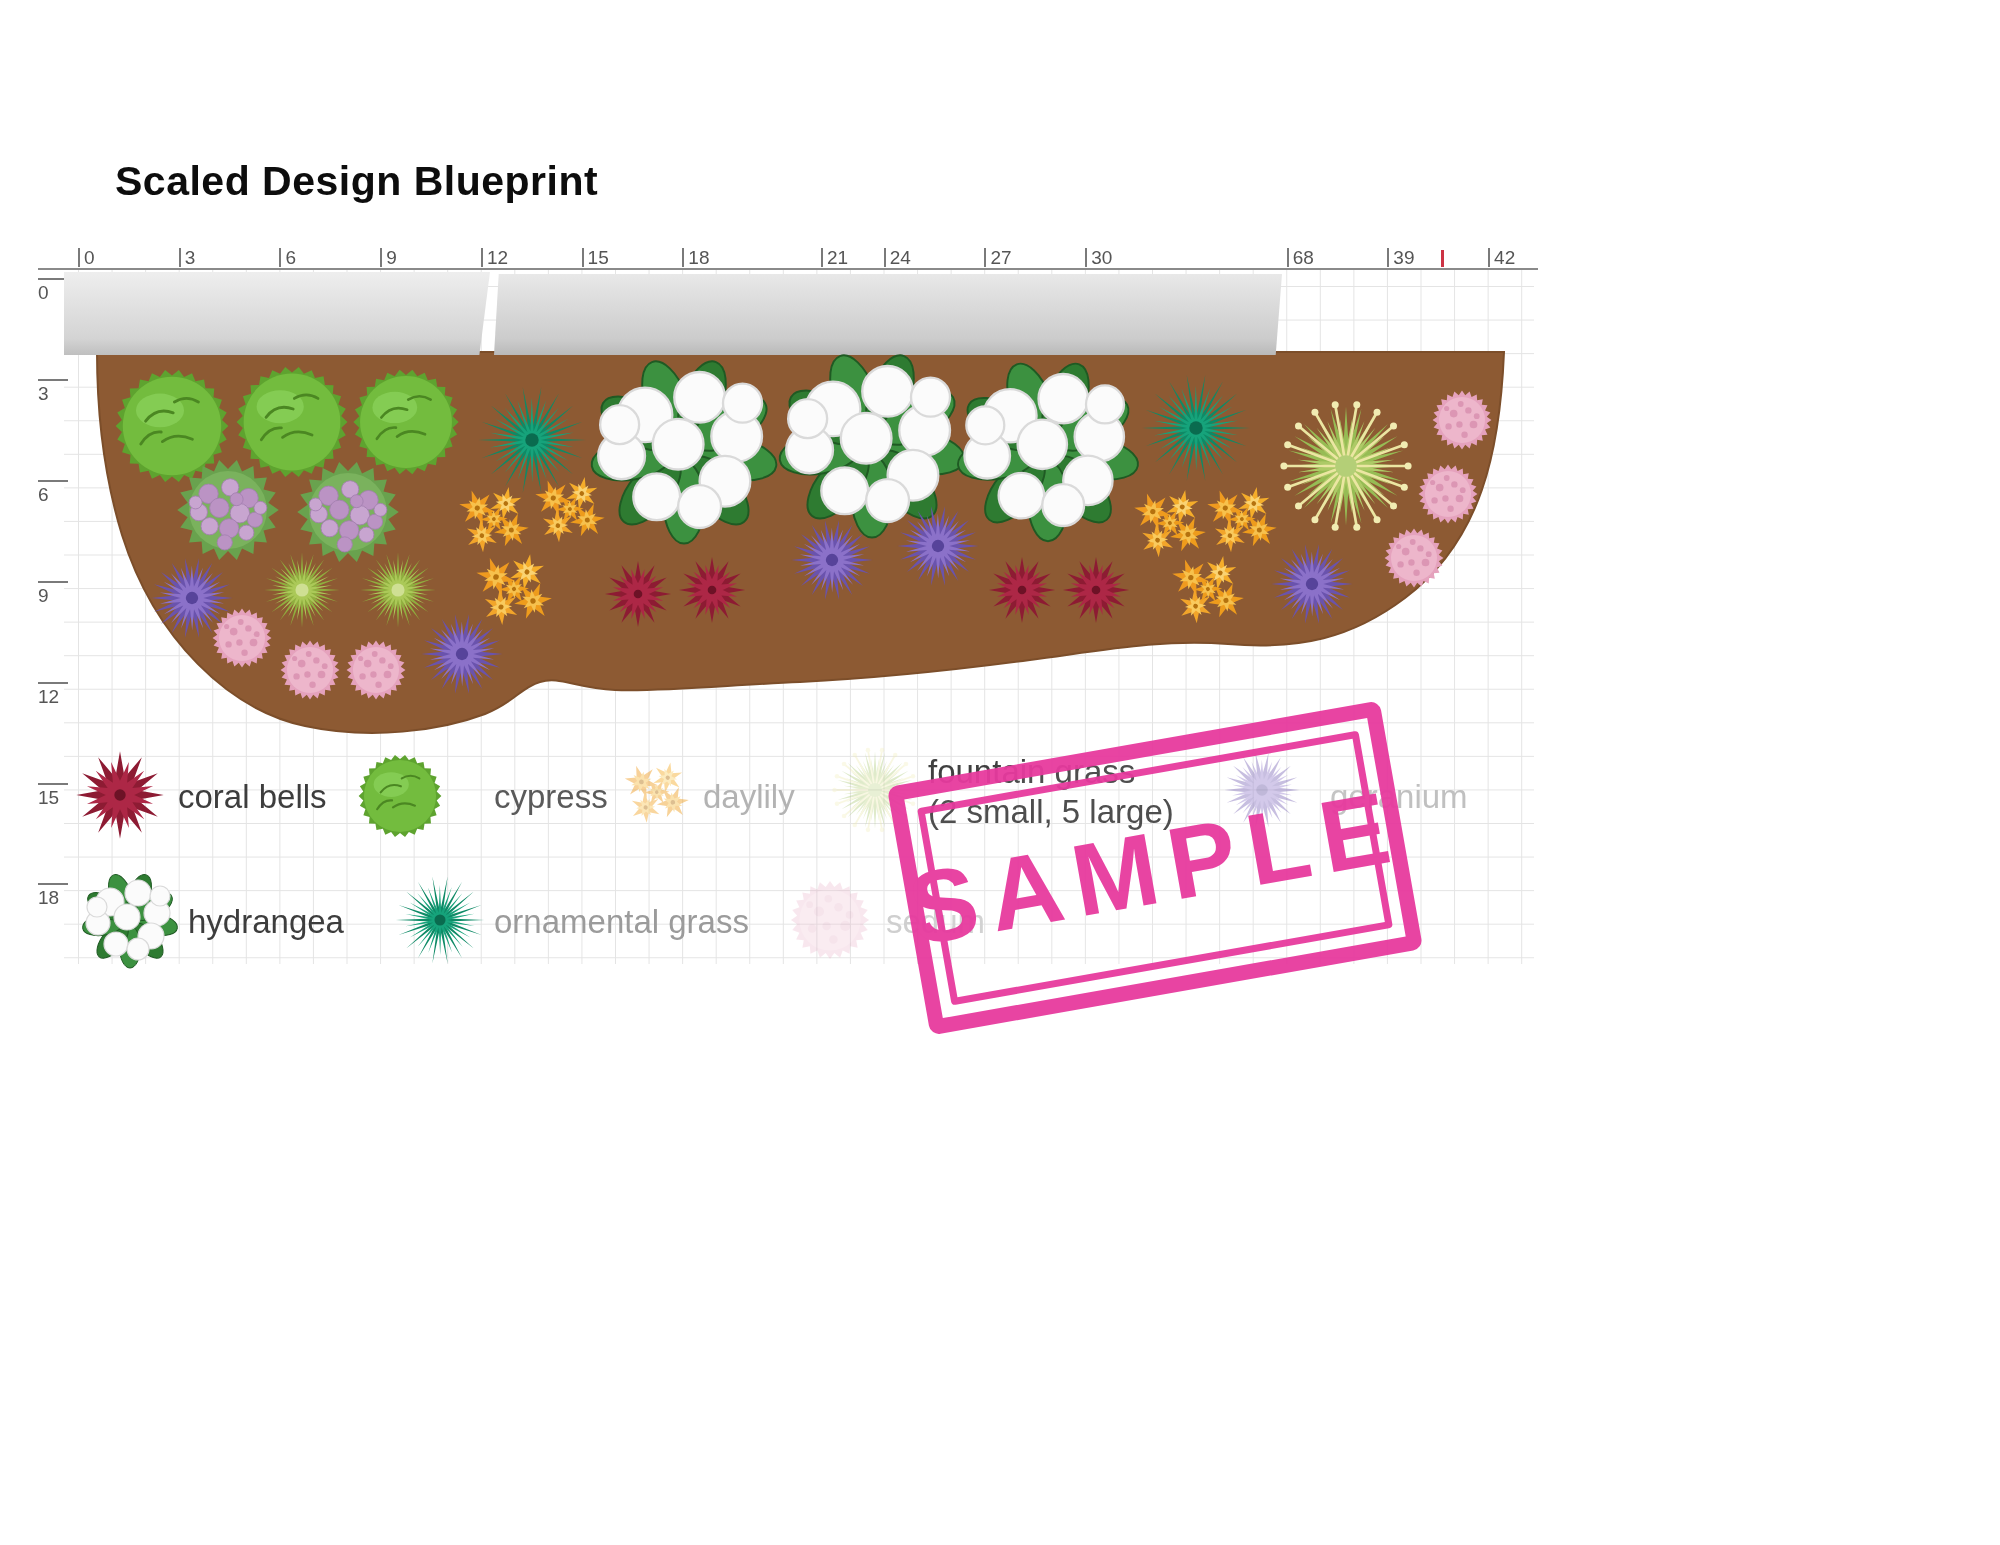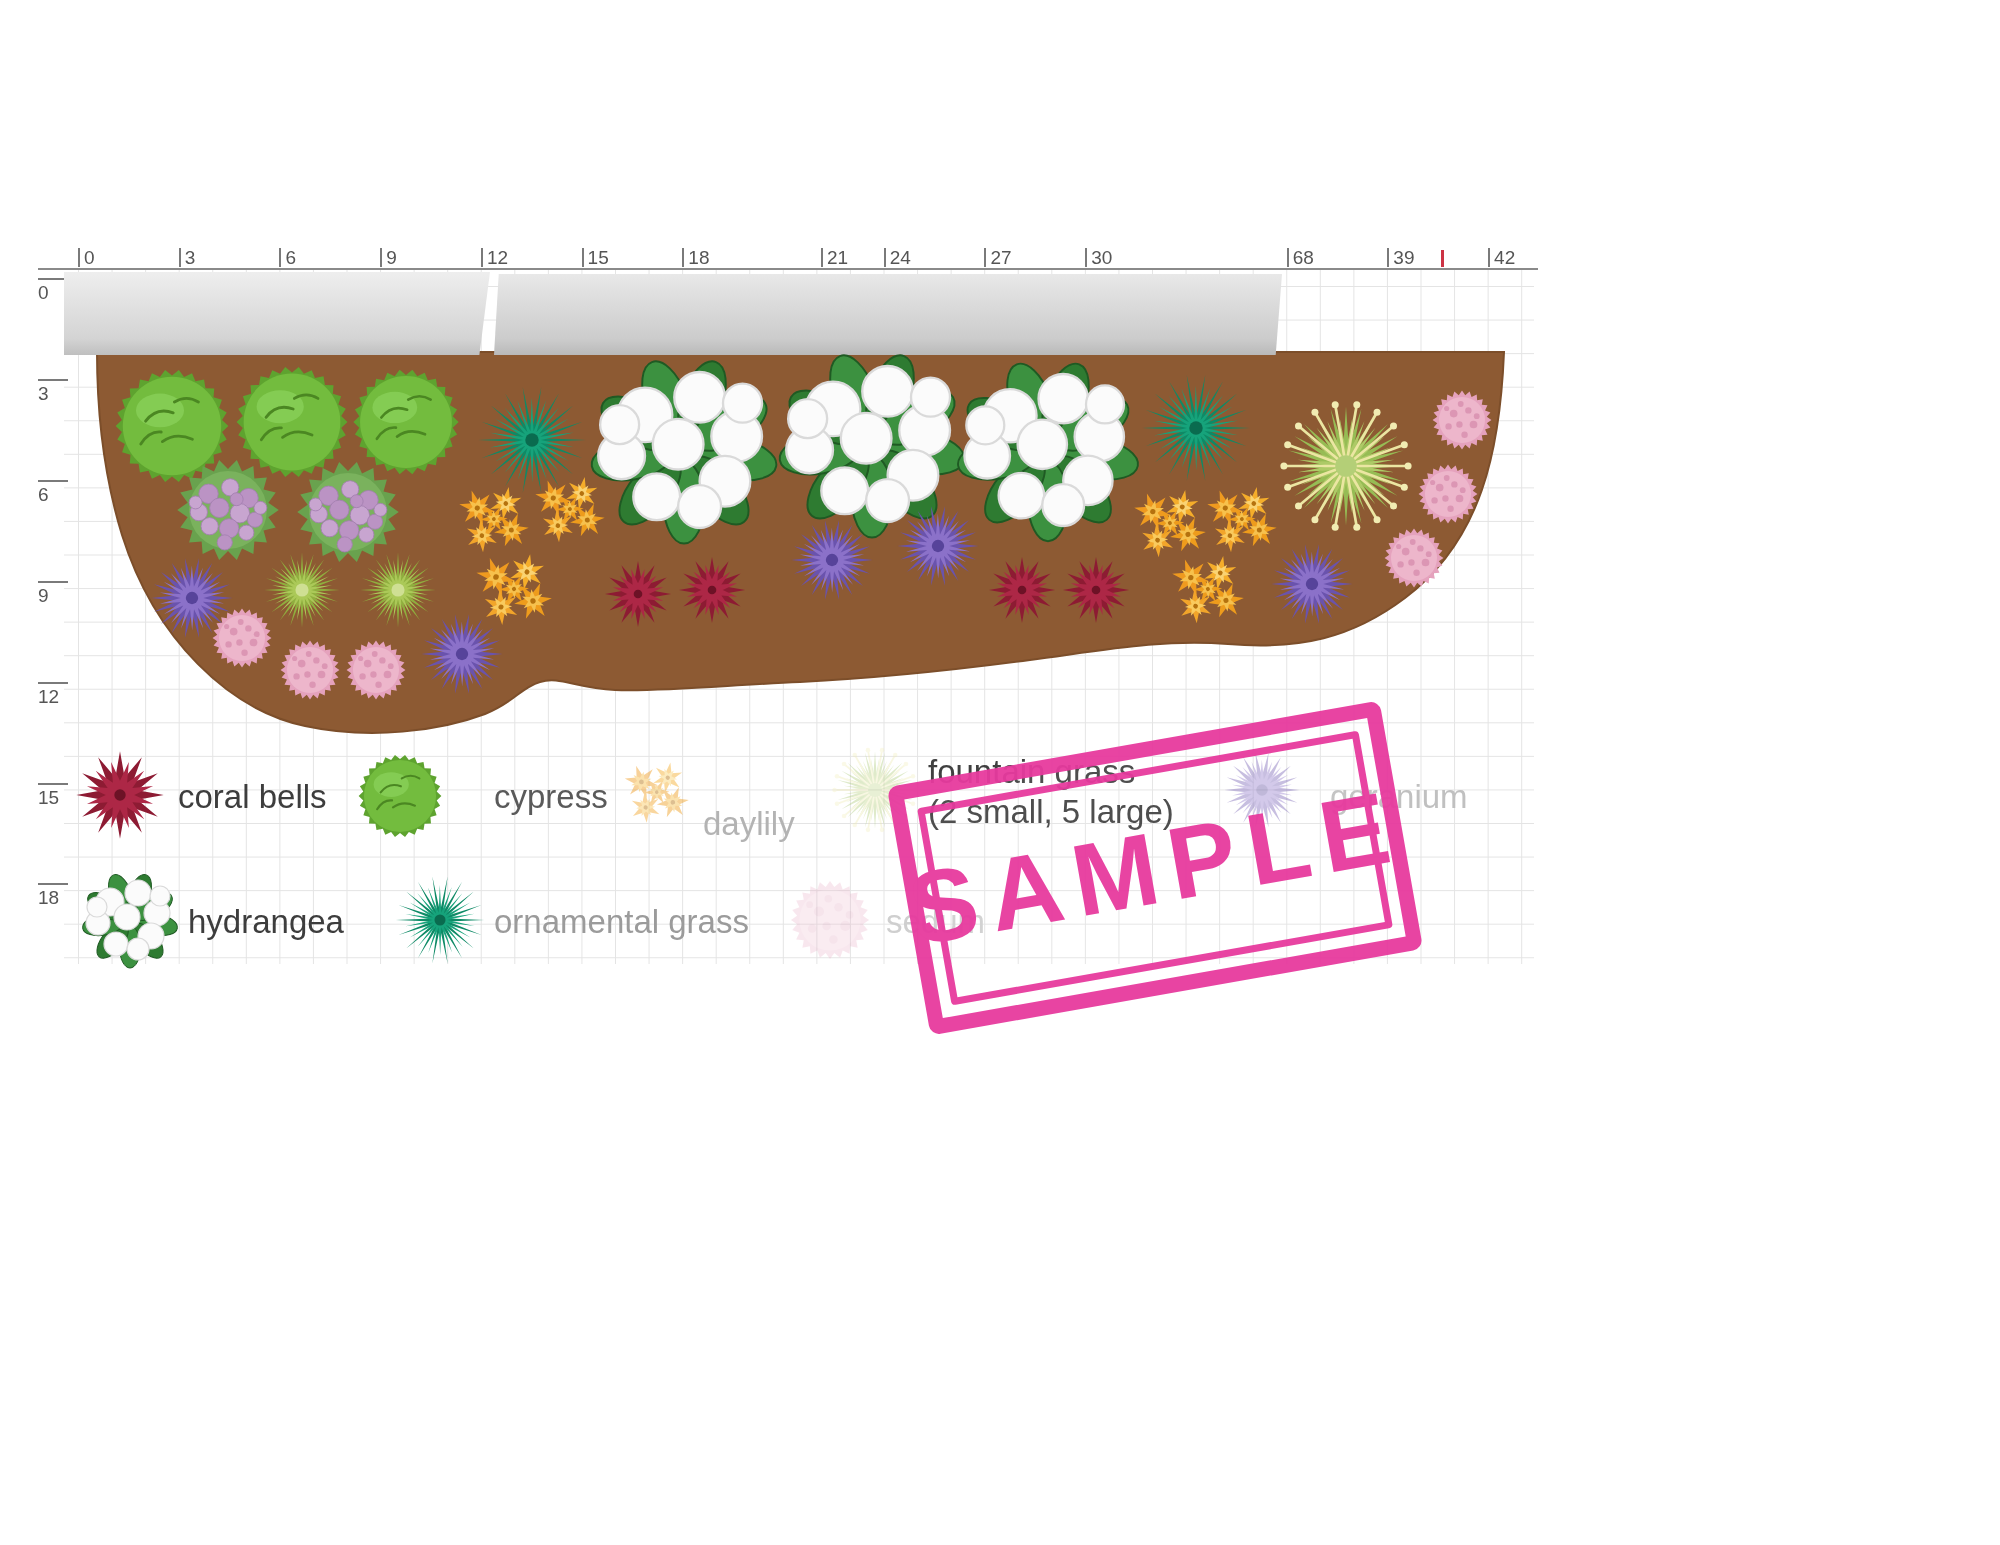--- a/index.html
+++ b/index.html
@@ -33,20 +33,21 @@
          border:15px solid #e73a9e;border-radius:10px;transform:rotate(-10deg);
          padding:11px;box-sizing:border-box;opacity:.95;background:rgba(255,255,255,0.08);}
   .stamp-inner{width:100%;height:100%;border:7px solid #e73a9e;border-radius:4px;
                display:flex;align-items:center;justify-content:center;box-sizing:border-box;}
   .stamp-text{font-size:102px;font-weight:700;color:#e73a9e;letter-spacing:12px;}
 </style>
 </head>
 <body>
 
 <div class="page">
+  <h1 class="title">Scaled Design Blueprint</h1>
 
   <div class="grid"></div>
   <div class="h-line"></div>
   <div id="hruler">
       <div class="h-tick" style="left: 78px;">0</div>
       <div class="h-tick" style="left: 178.72px;">3</div>
       <div class="h-tick" style="left: 279.44px;">6</div>
       <div class="h-tick" style="left: 380.16px;">9</div>
       <div class="h-tick" style="left: 480.88px;">12</div>
       <div class="h-tick" style="left: 581.6px;">15</div>
@@ -641,21 +642,21 @@
             <path d="M18.0 0.0L5.9 3.4L9.0 15.6L0.0 6.8L-9.0 15.6L-5.9 3.4L-18.0 0.0L-5.9 -3.4L-9.0 -15.6L-0.0 -6.8L9.0 -15.6L5.9 -3.4Z" fill="#f2a52a"></path>
             <path d="M9.7 5.5L2.4 4.0L0.0 11.2L-2.3 4.1L-9.6 5.6L-4.7 0.0L-9.7 -5.5L-2.4 -4.0L-0.0 -11.2L2.3 -4.1L9.6 -5.6L4.7 -0.0Z" fill="#f9ca5e"></path>
             <circle r="2.5" fill="#b5720e"></circle>
           </g>
           <g transform="translate(2,-1) rotate(58)">
             <path d="M15.0 0.0L4.9 2.8L7.5 13.0L0.0 5.7L-7.5 13.0L-4.9 2.8L-15.0 0.0L-4.9 -2.8L-7.5 -13.0L-0.0 -5.7L7.5 -13.0L4.9 -2.9Z" fill="#ee9c1c"></path>
             <path d="M8.1 4.6L2.0 3.4L0.0 9.3L-1.9 3.4L-8.0 4.7L-3.9 0.0L-8.1 -4.6L-2.0 -3.4L-0.0 -9.3L1.9 -3.4L8.0 -4.7L3.9 -0.0Z" fill="#f6c14e"></path>
             <circle r="2.1" fill="#b5720e"></circle>
           </g>
         </svg></div>
-      <div class="legend-label" style="left: 703px; top: 797px; color: rgb(179, 179, 179); margin-top: 27px;">daylily</div>
+      <div class="legend-label" style="left: 703px; top: 797px; color: rgb(179, 179, 179);">daylily</div>
       <div class="legend-icon" style="left: 875px; top: 792px; opacity: 0.3;"><svg width="88" height="88" viewBox="-50 -50 100 100" xmlns="http://www.w3.org/2000/svg">
           <path d="M44.0 0.0L14.9 2.0L42.5 11.4L13.9 5.7L38.1 22.0L11.9 9.1L31.1 31.1L9.1 11.9L22.0 38.1L5.7 13.9L11.4 42.5L2.0 14.9L0.0 44.0L-2.0 14.9L-11.4 42.5L-5.7 13.9L-22.0 38.1L-9.1 11.9L-31.1 31.1L-11.9 9.1L-38.1 22.0L-13.9 5.7L-42.5 11.4L-14.9 2.0L-44.0 0.0L-14.9 -2.0L-42.5 -11.4L-13.9 -5.7L-38.1 -22.0L-11.9 -9.1L-31.1 -31.1L-9.1 -11.9L-22.0 -38.1L-5.7 -13.9L-11.4 -42.5L-2.0 -14.9L-0.0 -44.0L2.0 -14.9L11.4 -42.5L5.7 -13.9L22.0 -38.1L9.1 -11.9L31.1 -31.1L11.9 -9.1L38.1 -22.0L13.9 -5.7L42.5 -11.4L14.9 -2.0Z" fill="#96bc54"></path>
           <path d="M35.7 4.7L11.6 3.1L33.3 13.7L10.4 6.0L28.6 21.9L8.5 8.5L21.9 28.5L6.0 10.4L13.8 33.2L3.1 11.6L4.7 35.7L0.0 12.0L-4.7 35.7L-3.1 11.6L-13.7 33.3L-6.0 10.4L-21.9 28.6L-8.5 8.5L-28.5 21.9L-10.4 6.0L-33.2 13.8L-11.6 3.1L-35.7 4.7L-12.0 0.0L-35.7 -4.7L-11.6 -3.1L-33.3 -13.7L-10.4 -6.0L-28.6 -21.9L-8.5 -8.5L-21.9 -28.5L-6.0 -10.4L-13.8 -33.2L-3.1 -11.6L-4.7 -35.7L-0.0 -12.0L4.7 -35.7L3.1 -11.6L13.7 -33.3L6.0 -10.4L21.9 -28.6L8.5 -8.5L28.5 -21.9L10.4 -6.0L33.2 -13.8L11.6 -3.1L35.7 -4.7L12.0 -0.0Z" fill="#adca66"></path>
           <line x1="0" y1="0" x2="46.0" y2="0.0" stroke="#ebe6a2" stroke-width="2"></line>
           <circle cx="46.0" cy="0.0" r="2.6" fill="#f1ecb2"></circle>
           <line x1="0" y1="0" x2="43.2" y2="15.7" stroke="#ebe6a2" stroke-width="2"></line>
           <circle cx="43.2" cy="15.7" r="2.6" fill="#f1ecb2"></circle>
           <line x1="0" y1="0" x2="35.2" y2="29.6" stroke="#ebe6a2" stroke-width="2"></line>
           <circle cx="35.2" cy="29.6" r="2.6" fill="#f1ecb2"></circle>
           <line x1="0" y1="0" x2="23.0" y2="39.8" stroke="#ebe6a2" stroke-width="2"></line>

